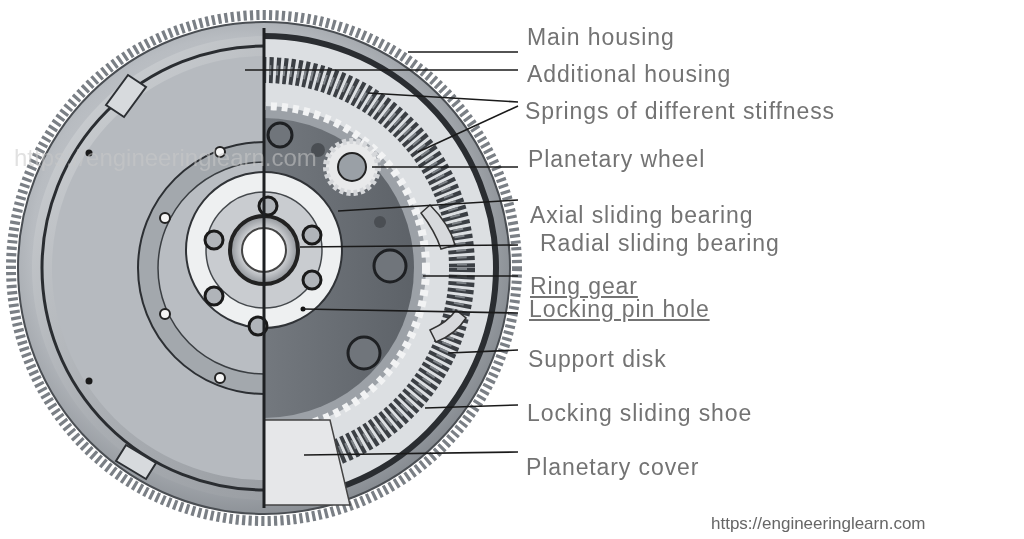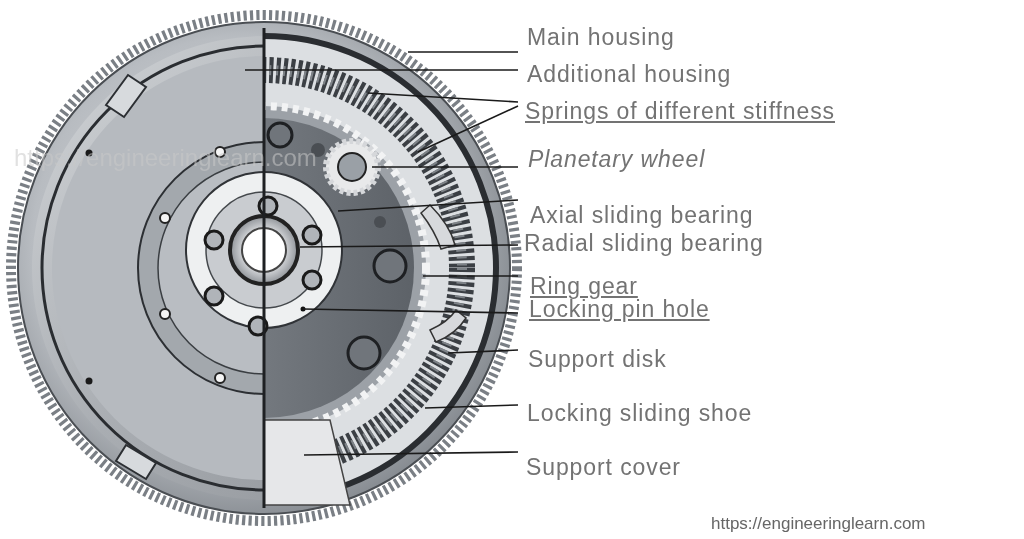--- a/index.html
+++ b/index.html
@@ -130,25 +130,25 @@
       <line x1="303" y1="309" x2="518" y2="313"></line>
       <line x1="448" y1="353" x2="518" y2="350"></line>
       <line x1="425" y1="408" x2="518" y2="405"></line>
       <line x1="304" y1="455" x2="518" y2="452"></line>
     </g>
 </svg>
 
 <div id="labels">
   <div class="label" style="left: 527px; top: 26px;">Main housing</div>
   <div class="label" style="left: 527px; top: 63px;">Additional housing</div>
-  <div class="label" style="left: 525px; top: 100px; text-decoration: underline;">Springs of different stiffness</div>
-  <div class="label" style="left: 528px; top: 148px; font-style: italic;">Planetary wheel</div>
+  <div class="label" style="left: 525px; top: 100px;">Springs of different stiffness</div>
+  <div class="label" style="left: 528px; top: 148px;">Planetary wheel</div>
   <div class="label" style="left: 530px; top: 204px;">Axial sliding bearing</div>
-  <div class="label" style="left: 524px; top: 232px;">Radial sliding bearing</div>
+  <div class="label" style="left: 540px; top: 232px;">Radial sliding bearing</div>
   <div class="label" style="left: 530px; top: 275px; text-decoration: underline;">Ring gear</div>
   <div class="label" style="left: 529px; top: 298px; text-decoration: underline;">Locking pin hole</div>
   <div class="label" style="left: 528px; top: 348px;">Support disk</div>
   <div class="label" style="left: 527px; top: 402px;">Locking sliding shoe</div>
-  <div class="label" style="left: 526px; top: 456px;">Support cover</div>
+  <div class="label" style="left: 526px; top: 456px;">Planetary cover</div>
 </div>
 
 <div class="watermark-faint">https://engineeringlearn.com</div>
 <div class="watermark-bottom">https://engineeringlearn.com</div>
 
 </body></html>

